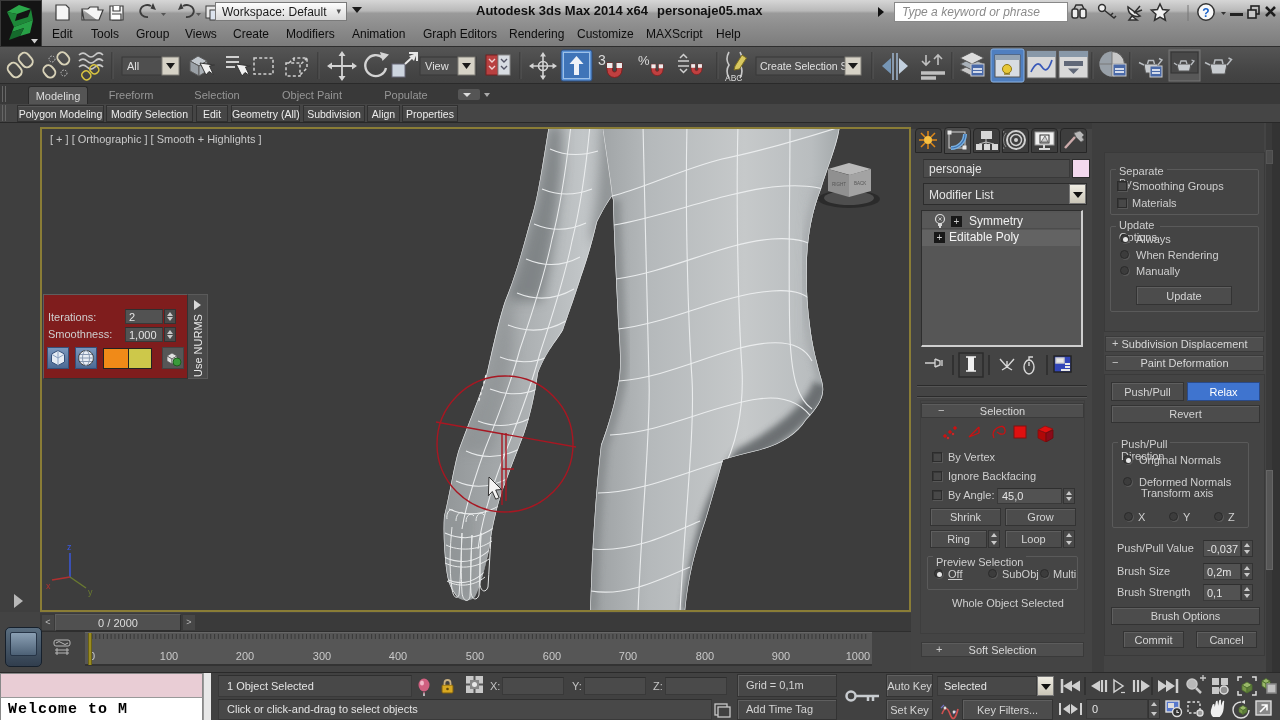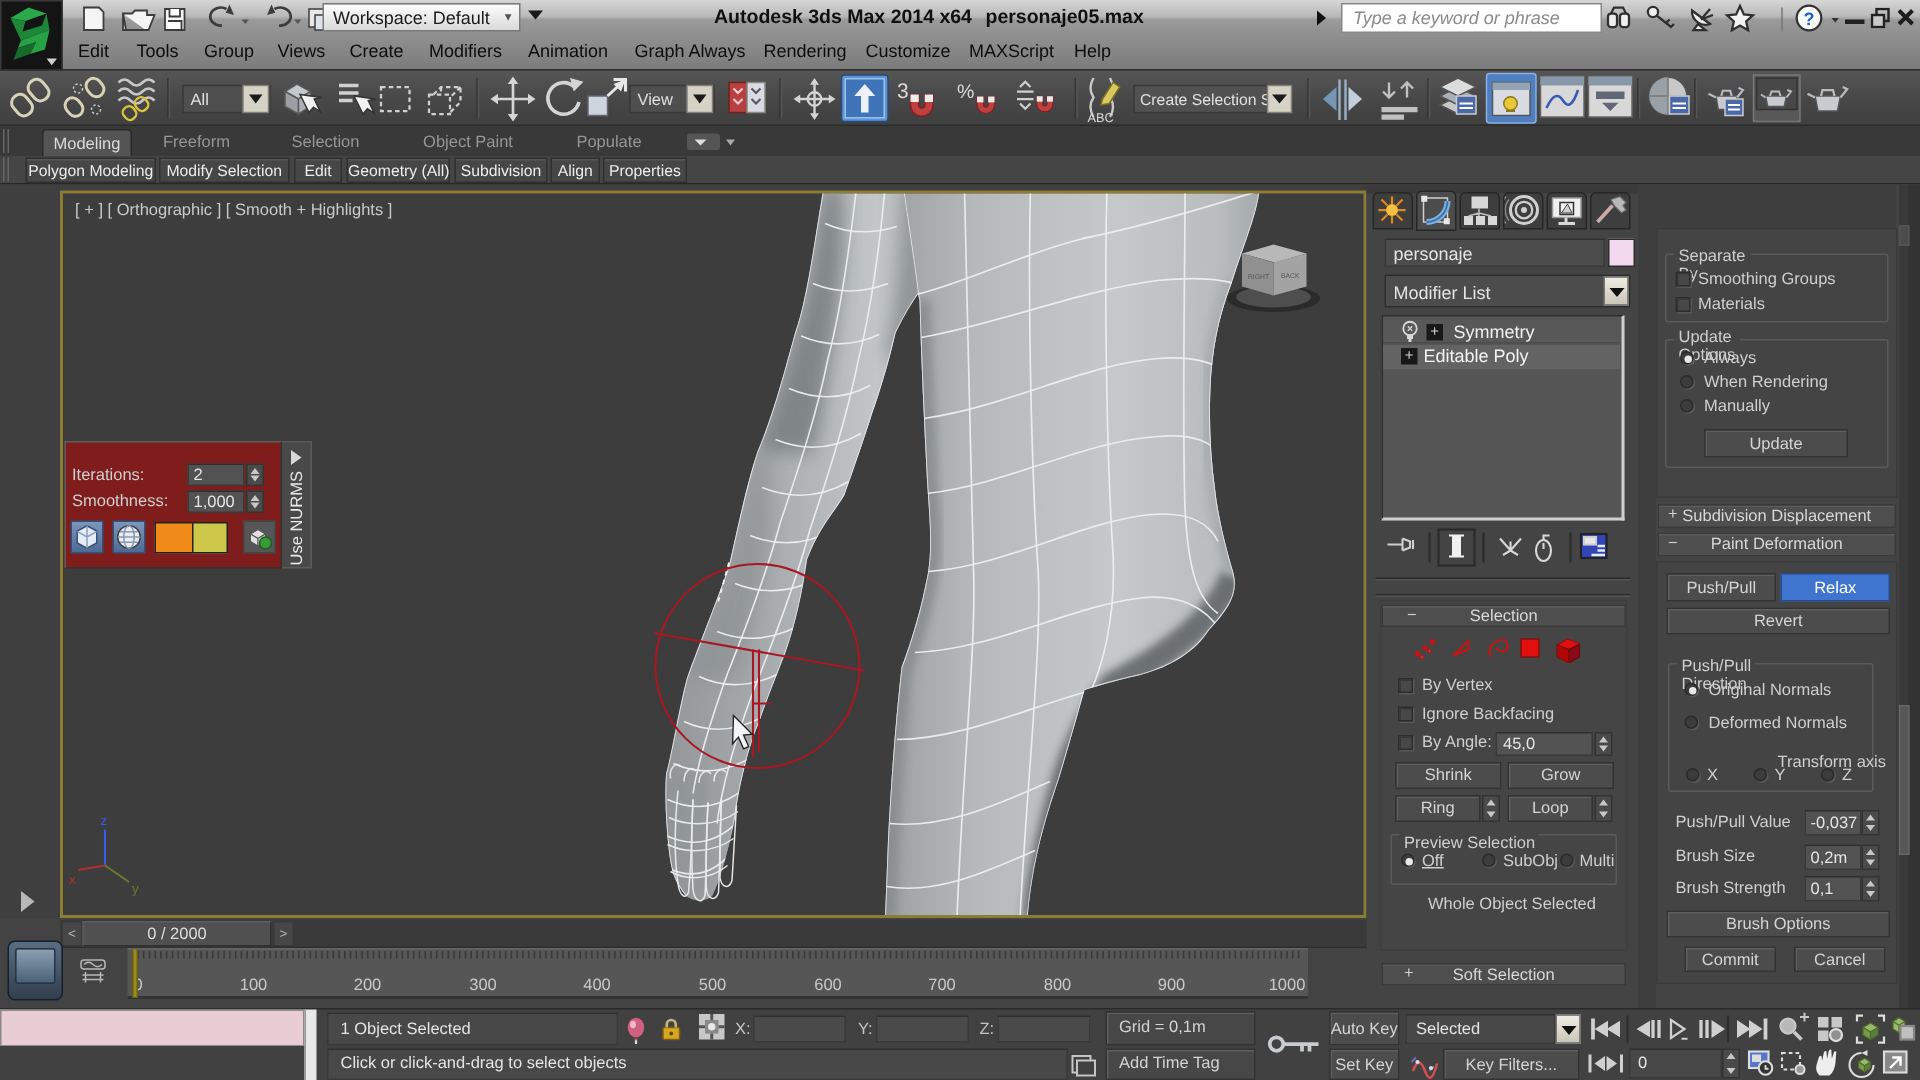--- a/index.html
+++ b/index.html
@@ -96,21 +96,21 @@
       </svg>
 </div>
 <div class="abs" id="menubar">
  <div class="menuitem" style="left:52px;">Edit</div>
  <div class="menuitem" style="left:91px;">Tools</div>
  <div class="menuitem" style="left:136px;">Group</div>
  <div class="menuitem" style="left:185px;">Views</div>
  <div class="menuitem" style="left:233px;">Create</div>
  <div class="menuitem" style="left:286px;">Modifiers</div>
  <div class="menuitem" style="left:352px;">Animation</div>
- <div class="menuitem" style="left:423px;">Graph Always</div>
+ <div class="menuitem" style="left:423px;">Graph Editors</div>
  <div class="menuitem" style="left:509px;">Rendering</div>
  <div class="menuitem" style="left:577px;">Customize</div>
  <div class="menuitem" style="left:646px;">MAXScript</div>
  <div class="menuitem" style="left:716px;">Help</div>
 </div>
 <div class="abs" id="logo">
  <svg width="42" height="47" viewBox="0 0 42 47">
   <rect width="42" height="47" fill="#141414"></rect>
   <rect x="0.5" y="0.5" width="41" height="46" fill="none" stroke="#3a3a3a"></rect>
   <path d="M7 12 L19 5 L31 9 L17 14 Z" fill="#2ba84a"></path>
@@ -660,21 +660,21 @@
  <div class="abs" style="left:1104px;top:374px;width:161px;height:282px;border:1px solid #3a3a3a;background:#444;"></div>
  <div class="btn" style="left:1111px;top:382px;width:73px;height:19px;line-height:18px;">Push/Pull</div>
  <div class="btn" style="left:1187px;top:382px;width:73px;height:19px;line-height:18px;background:#3f74cf;color:#fff;border-color:#2a4a88;box-shadow:none;">Relax</div>
  <div class="btn" style="left:1111px;top:405px;width:149px;height:18px;line-height:17px;">Revert</div>
  <div class="grp" style="left:1112px;top:442px;width:137px;height:86px;"></div>
  <div class="grptitle" style="left:1118px;top:438px;">Push/Pull Direction</div>
  <div class="radio on" style="left:1123px;top:455px;"></div>
     <div class="lbl" style="left:1139px;top:454px;">Original Normals</div>
  <div class="radio" style="left:1123px;top:477px;"></div>
     <div class="lbl" style="left:1139px;top:476px;">Deformed Normals</div>
- <div class="lbl" style="left:1141px;top:502px;margin-left:44px;">Transform axis</div>
+ <div class="lbl" style="left:1141px;top:487px;">Transform axis</div>
  <div class="radio" style="left:1124px;top:512px;"></div>
     <div class="lbl" style="left:1138px;top:511px;">X</div>
  <div class="radio" style="left:1169px;top:512px;"></div>
     <div class="lbl" style="left:1183px;top:511px;">Y</div>
  <div class="radio" style="left:1214px;top:512px;"></div>
     <div class="lbl" style="left:1228px;top:511px;">Z</div>
  <div class="lbl" style="left:1117px;top:542px;">Push/Pull Value</div>
  <div class="sunk" style="left:1203px;top:540px;width:38px;height:17px;padding:2px 0 0 3px;">-0,037</div>
  <div class="spin" style="left:1241px;top:540px;height:17px;"></div>
  <div class="lbl" style="left:1117px;top:565px;">Brush Size</div>
@@ -924,20 +924,21 @@
           <text x="773" y="27" text-anchor="middle">1000</text>
         </g>
       </svg>
  </div>
   <div class="abs" style="left:5px;top:15px;width:37px;height:40px;background:linear-gradient(#5a6e80,#313e4e);border:1px solid #16202c;border-radius:5px;">
   <div class="abs" style="left:4px;top:4px;width:27px;height:24px;background:linear-gradient(#8ba0b4,#4d6176);border:1px solid #263446;border-radius:2px;"></div>
  </div>
 </div>
 <div class="abs" id="statusbar" style="left:0;top:672px;width:1280px;height:48px;background:#414141;border-top:1px solid #2a2a2a;">
  <div class="abs" style="left:0;top:0px;width:203px;height:24px;background:#e9cdd5;border:1px solid #888;border-bottom:none;"></div>
+ <div class="abs" style="left:0;top:24px;width:203px;height:24px;background:#ffffff;border:1px solid #888;border-top:1px solid #999;font-family:'Liberation Mono',monospace;font-size:15px;font-weight:bold;color:#000;padding:3px 0 0 7px;letter-spacing:1px;white-space:nowrap;overflow:hidden;">Welcome to M</div>
  <div class="abs" style="left:203px;top:0;width:8px;height:48px;background:#e8e8e8;border-left:1px solid #999;"></div>
  <div class="sunk" style="left:218px;top:2px;width:194px;height:22px;background:#484848;padding:4px 0 0 8px;">1 Object Selected</div>
  <div class="sunk" style="left:218px;top:26px;width:494px;height:21px;background:#484848;padding:3px 0 0 8px;">Click or click-and-drag to select objects</div>
  <svg class="abs" style="left:416px;top:4px" width="16" height="20">
       <ellipse cx="8" cy="8" rx="5.5" ry="6.5" fill="#d06080"></ellipse>
       <ellipse cx="6" cy="6" rx="2" ry="2.5" fill="#f0b8c8"></ellipse>
       <path d="M8 15 v4" stroke="#ddd" stroke-width="1.5"></path>
       <path d="M7 15 h2 l-1 2 z" fill="#a04060"></path>
     </svg>
  <svg class="abs" style="left:440px;top:4px" width="16" height="18">

